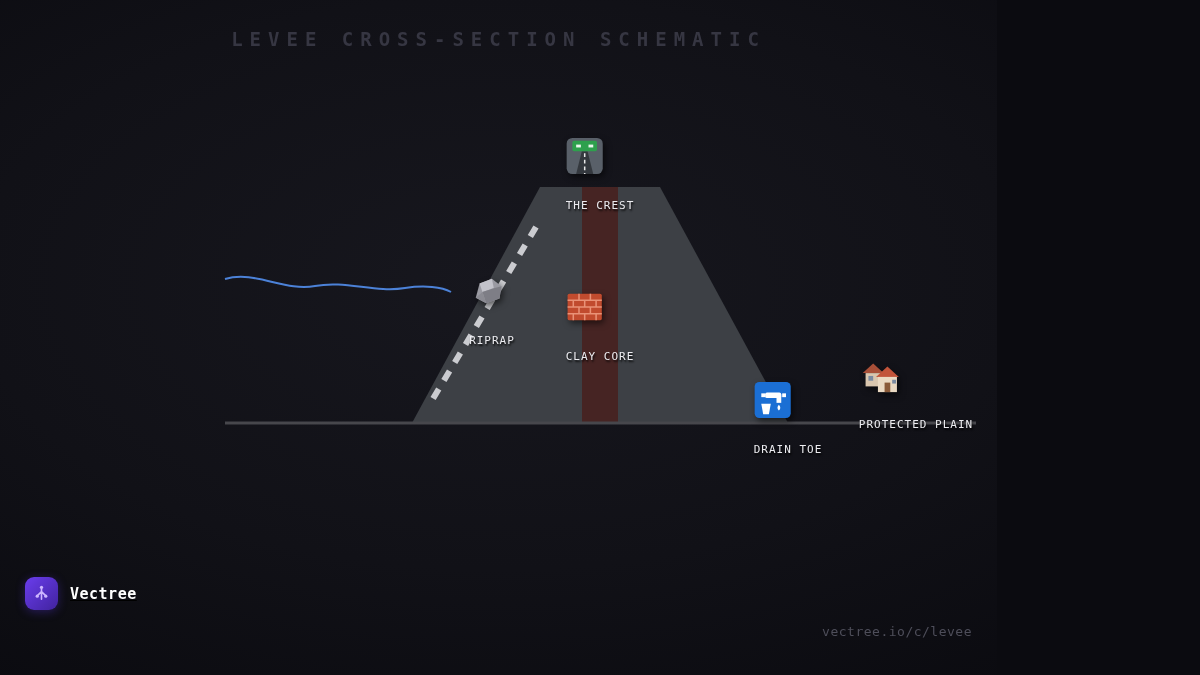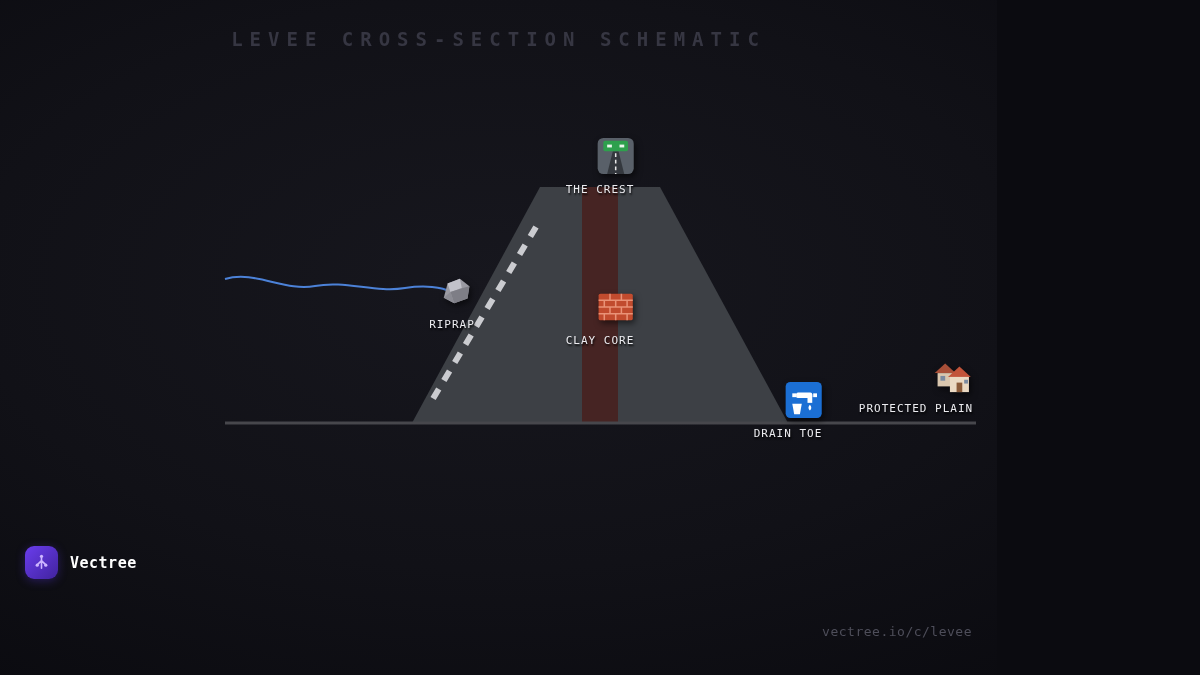--- a/index.html
+++ b/index.html
@@ -14,30 +14,30 @@
   .title {
     position:absolute; top:28px; left:0; width:100%; text-align:center;
     font-size:19px; font-weight:bold; letter-spacing:7px; color:#363642;
     font-family:"DejaVu Sans Mono", monospace;
   }
 
   .diagram { position:absolute; left:0; top:0; }
 
   .node {
     position:absolute; transform:translateX(-50%);
-    display:flex; flex-direction:column; align-items:flex-end; gap:8px;
+    display:flex; flex-direction:column; align-items:flex-start; gap:24px;
     z-index:5;
   }
   .icon { filter: drop-shadow(2px 3px 3px rgba(0,0,0,.55)); }
   .nlabel {
     font-size:11px; color:#ececf0; letter-spacing:1px; white-space:nowrap;
     text-shadow:1px 2px 2px rgba(0,0,0,.85);
   }
 
-  .brand { position:absolute; left:25px; top:546px; z-index:6; }
+  .brand { position:absolute; left:25px; top:577px; z-index:6;text-decoration:underline; }
   .brand-row { display:flex; align-items:center; gap:12px; }
   .logo-badge {
     width:33px; height:33px; border-radius:9px;
     background: linear-gradient(135deg,#6a3ded 0%,#41239e 100%);
     display:flex; align-items:center; justify-content:center;
     box-shadow:0 2px 10px rgba(90,54,224,.35);
   }
   .brand-name { font-size:15px; font-weight:bold; color:#ffffff; letter-spacing:.5px; }
   .project-name { margin-top:7px; margin-left:2px; font-size:34px; font-weight:bold; color:#ffffff; letter-spacing:1px; }
   .footer-url { position:absolute; right:25px; top:624px; font-size:13px; color:#4e4e5a; letter-spacing:.5px; z-index:6; }
@@ -67,21 +67,21 @@
       <rect x="1" y="1" width="38" height="38" rx="6" fill="#596069"></rect>
       <polygon points="11,39 17,15 23,15 29,39" fill="#34383e"></polygon>
       <line x1="20" y1="17" x2="20" y2="39" stroke="#e8e8e8" stroke-width="1.6" stroke-dasharray="4 3"></line>
       <rect x="7" y="4" width="26" height="11" rx="2" fill="#2ea04d"></rect>
       <rect x="11" y="8" width="5" height="3" fill="#ffffff" opacity="0.9"></rect>
       <rect x="24" y="8" width="5" height="3" fill="#ffffff" opacity="0.9"></rect>
     </svg>
     <span class="nlabel">THE CREST</span>
   </div>
 
-  <div class="node" style="left:452px; top:272px;">
+  <div class="node" style="left:492px; top:272px;">
     <svg class="icon" width="38" height="38" viewBox="0 0 40 40">
       <polygon points="7,27 11,12 24,7 34,15 32,28 18,33" fill="#9a9aa2"></polygon>
       <polygon points="11,12 24,7 26,17 14,21" fill="#c2c2ca"></polygon>
       <polygon points="26,17 34,15 32,28 18,33 14,21" fill="#7e7e86"></polygon>
       <polygon points="7,27 14,21 18,33" fill="#8b8b93"></polygon>
     </svg>
     <span class="nlabel">RIPRAP</span>
   </div>
 
 

